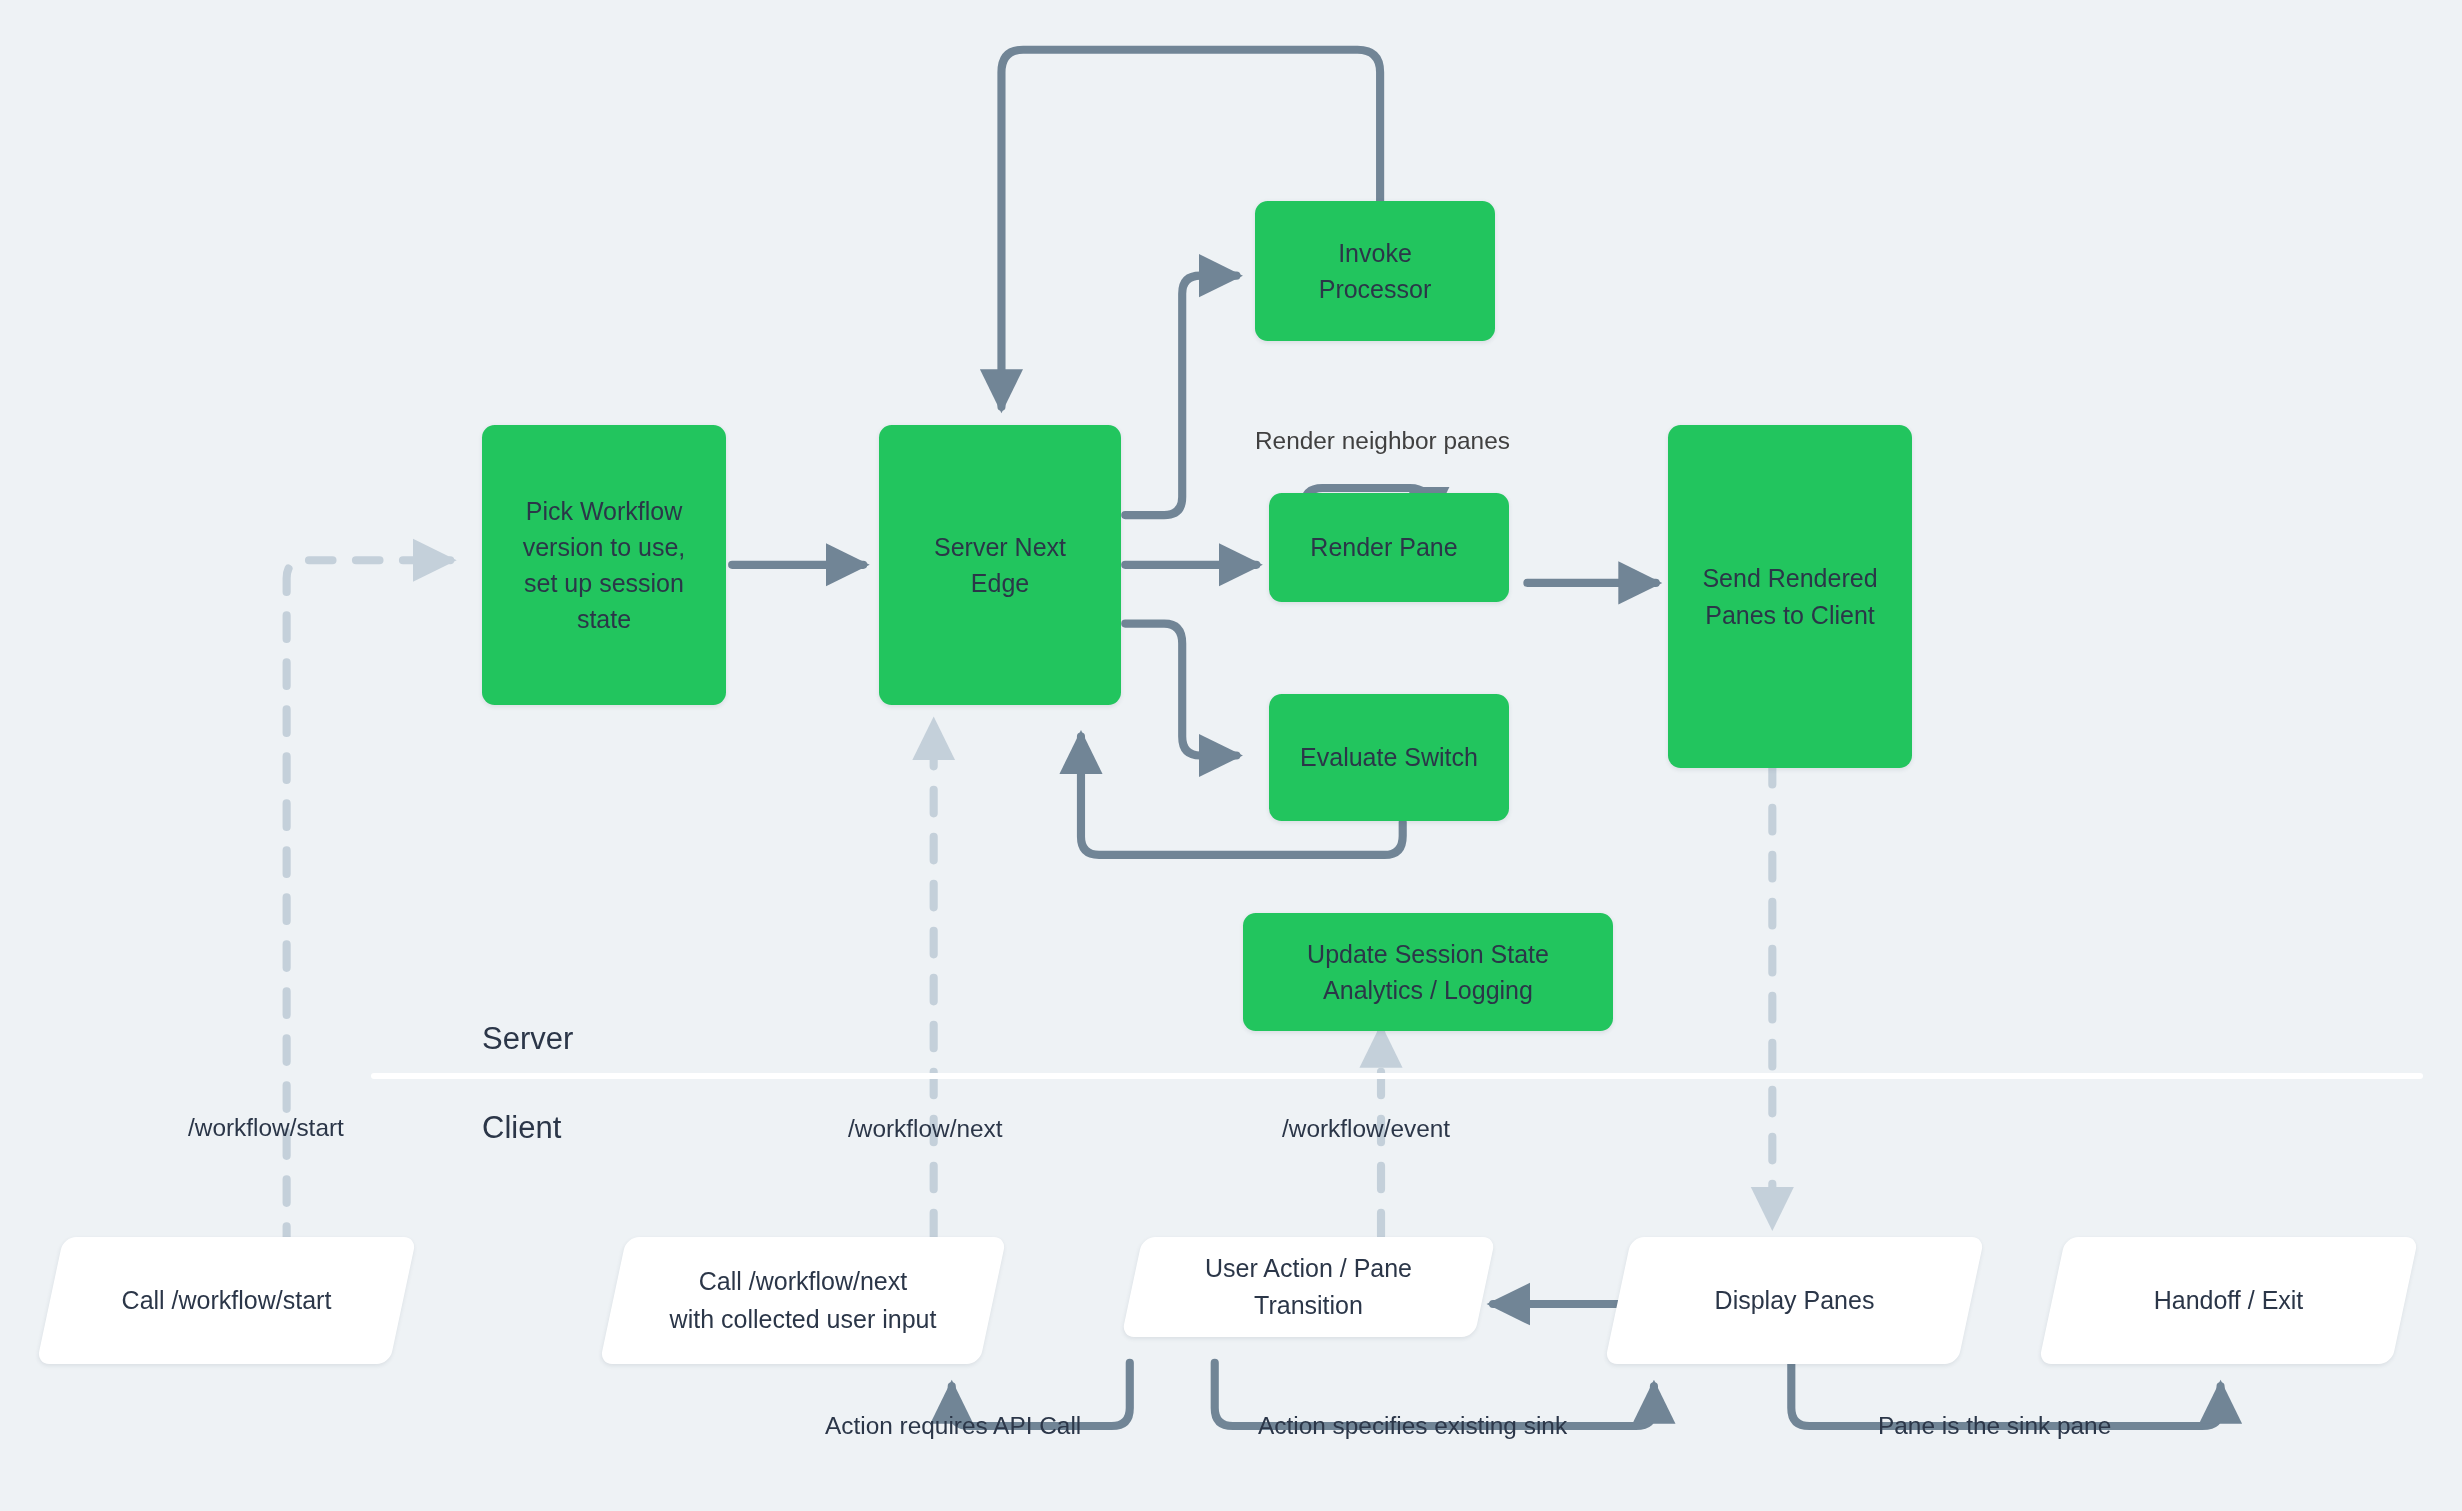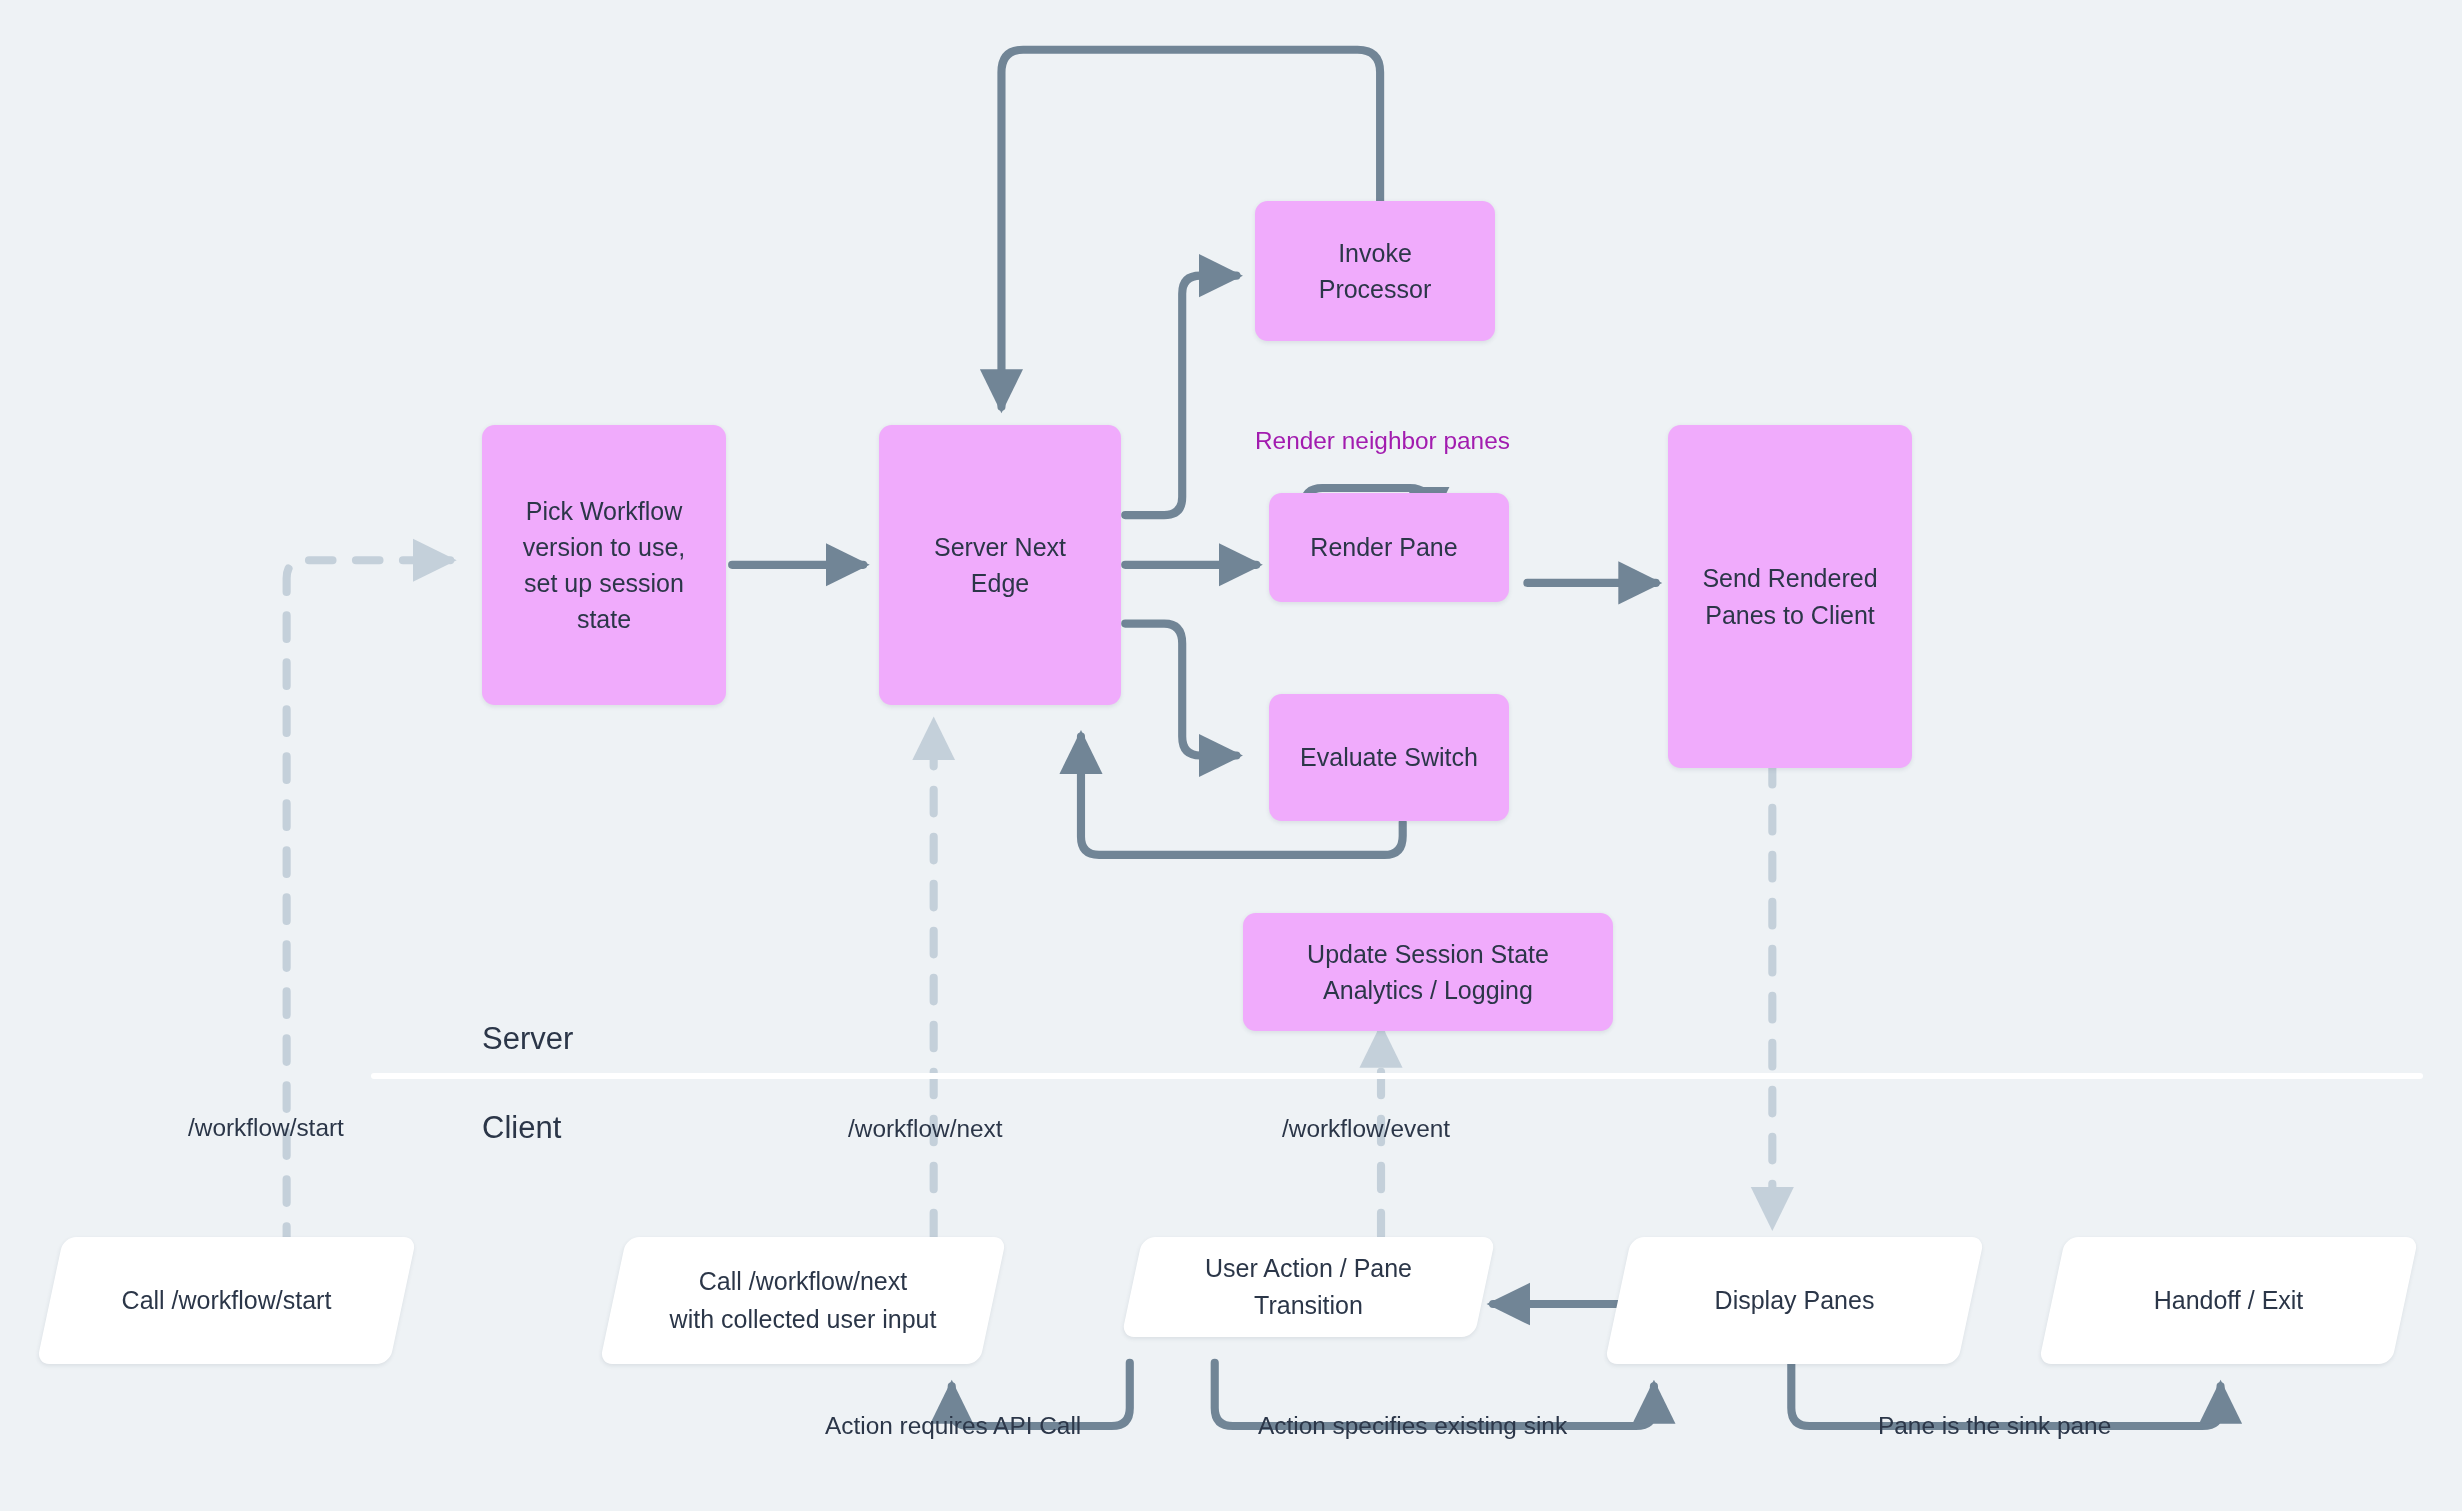--- a/index.html
+++ b/index.html
@@ -7,21 +7,21 @@
     width:2462px;height:1511px;
     background:#eef2f5;
     font-family:"Liberation Sans", sans-serif;
     overflow:hidden;
   }
   #stage{position:relative;width:2462px;height:1511px;}
   svg#wires{position:absolute;left:0;top:0;width:2462px;height:1511px;overflow:visible;}
 
   .node{
     position:absolute;
-    background:#f0abfc;
+    background:#22c55e;
     border-radius:12.7px;
     box-shadow:0 1.8px 4.5px rgba(40,60,80,.10);
     display:flex;align-items:center;justify-content:center;
     text-align:center;
     color:#2b3648;
     font-size:25px;
     line-height:1.45;
     padding:0 18px;
     box-sizing:border-box;
   }
@@ -52,21 +52,21 @@
     font-weight:normal;
     font-size:31px;
     color:#2b3648;
   }
   .edge-label{
     position:absolute;
     font-size:24.4px;
     color:#2b3648;
     white-space:nowrap;
   }
-  .edge-label.muted{color:#a21caf;text-align:center;}
+  .edge-label.muted{color:#404040;text-align:center;}
   .divider{
     position:absolute;
     background:#ffffff;
     height:6.3px;
     border-radius:3.6px;
   }
 </style>
 </head>
 <body>
 

